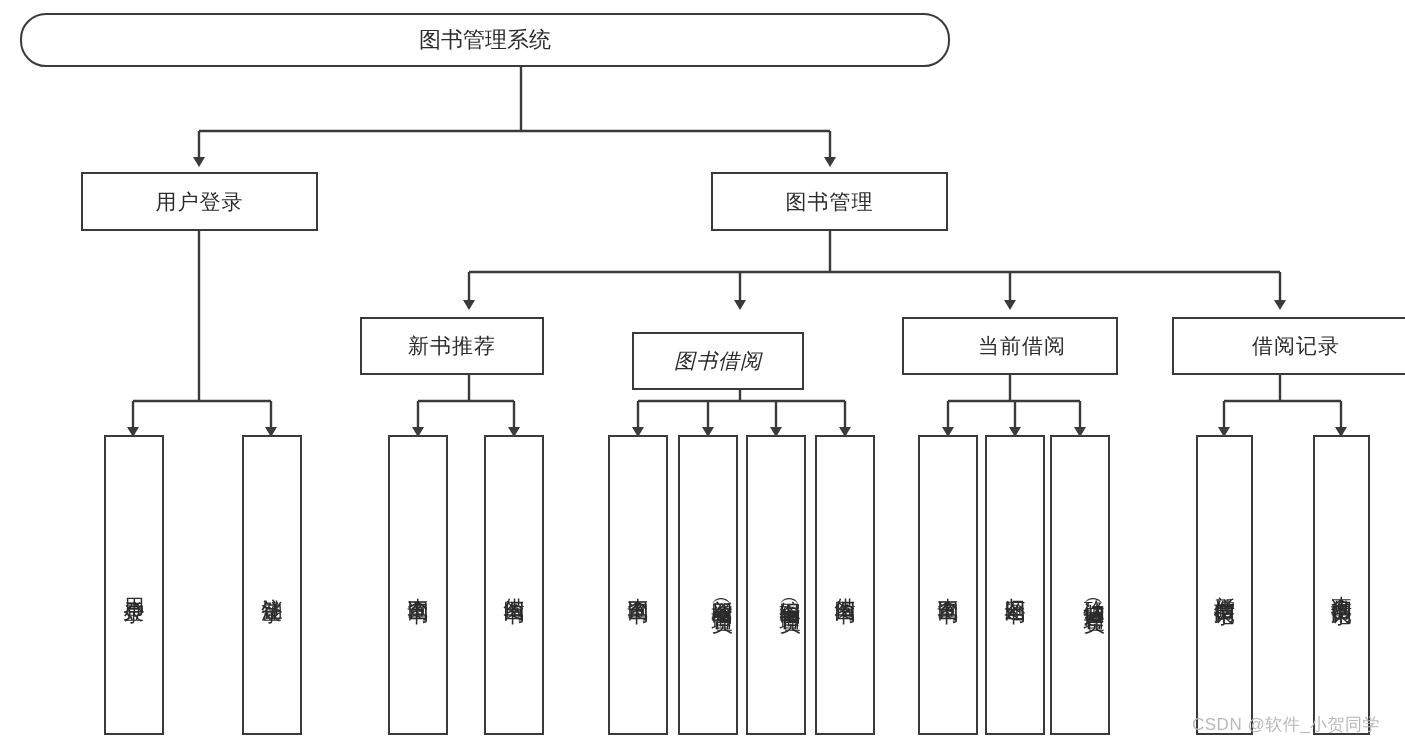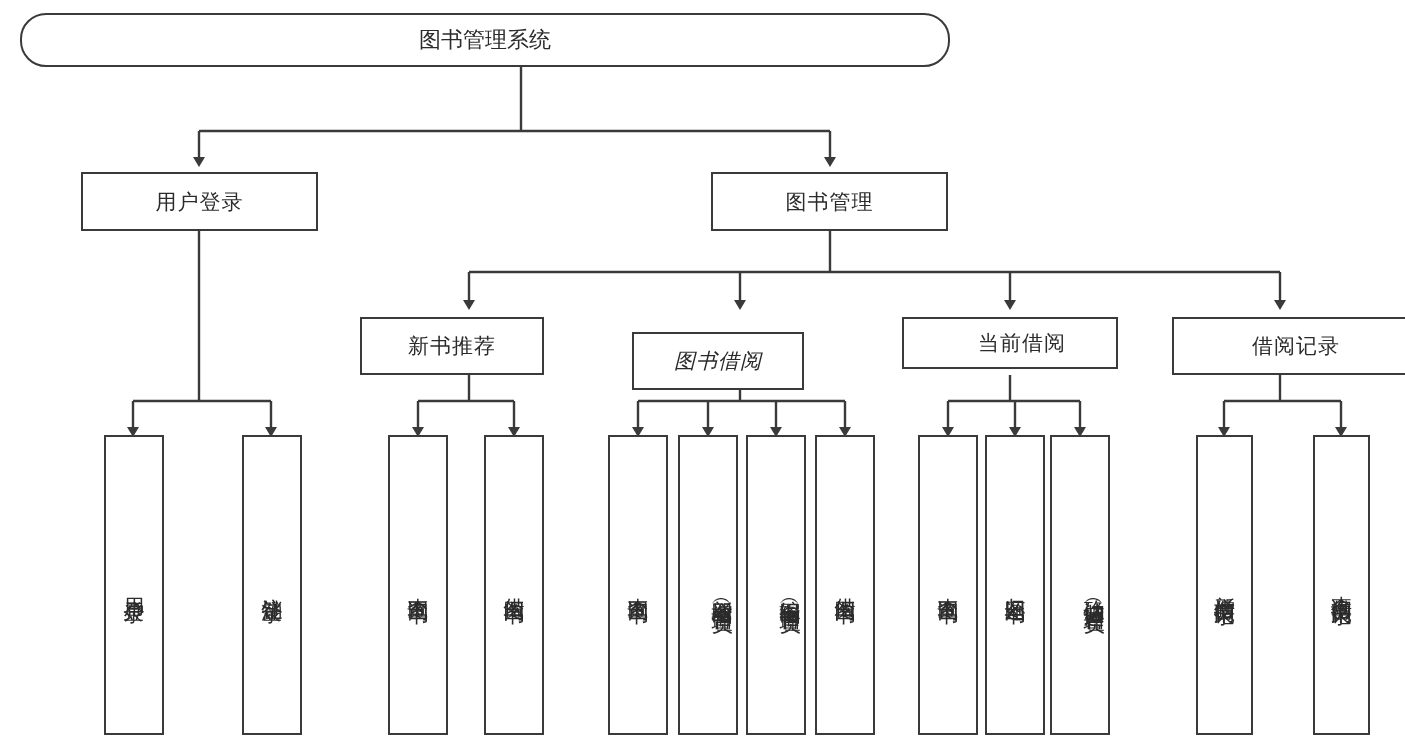--- a/index.html
+++ b/index.html
@@ -137,21 +137,21 @@
   <div class="node horiz" style="left:711px; top:172px; width:237px; height:59px;text-align:right;">
     <span>图书管理</span>
   </div>
 
   <div class="node horiz" style="left:360px; top:317px; width:184px; height:58px;">
     <span>新书推荐</span>
   </div>
   <div class="node horiz" style="left:632px; top:332px; width:172px; height:58px;font-style:italic;">
     <span>图书借阅</span>
   </div>
-  <div class="node horiz" style="left:902px; top:317px; width:216px; height:52px;padding-left:24px;">
+  <div class="node horiz" style="left:902px; top:317px; width:216px; height:58px;padding-left:24px;">
     <span>当前借阅</span>
   </div>
   <div class="node horiz" style="left:1172px; top:317px; width:248px; height:58px;">
     <span>借阅记录</span>
   </div>
 
   <div class="node vert center" style="left:104px; top:435px; width:60px; height:300px;">
     <span class="vtext">用户登录</span>
   </div>
   <div class="node vert center" style="left:242px; top:435px; width:60px; height:300px;">
@@ -188,14 +188,15 @@
     <span class="vtext">确认归还（管理员）</span>
   </div>
 
   <div class="node vert center" style="left:1196px; top:435px; width:57px; height:300px;">
     <span class="vtext">新增借阅记录</span>
   </div>
   <div class="node vert center" style="left:1313px; top:435px; width:57px; height:300px;">
     <span class="vtext">查询借阅记录</span>
   </div>
 
+  <div class="watermark">CSDN @软件_小贺同学</div>
 
 </div>
 
 </body></html>

